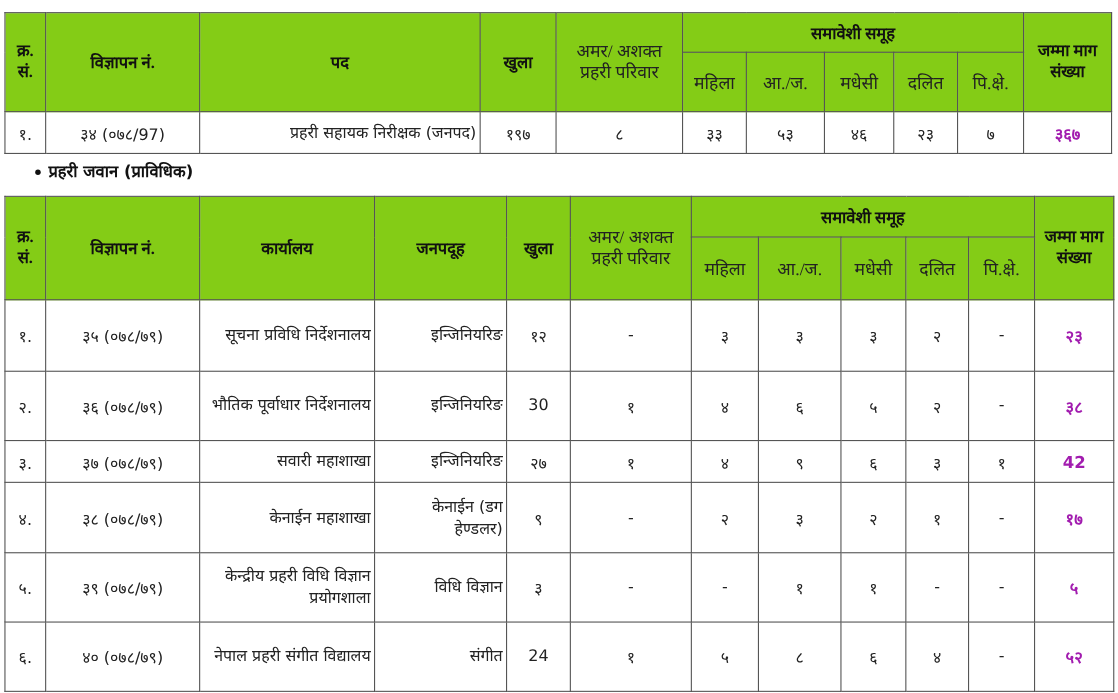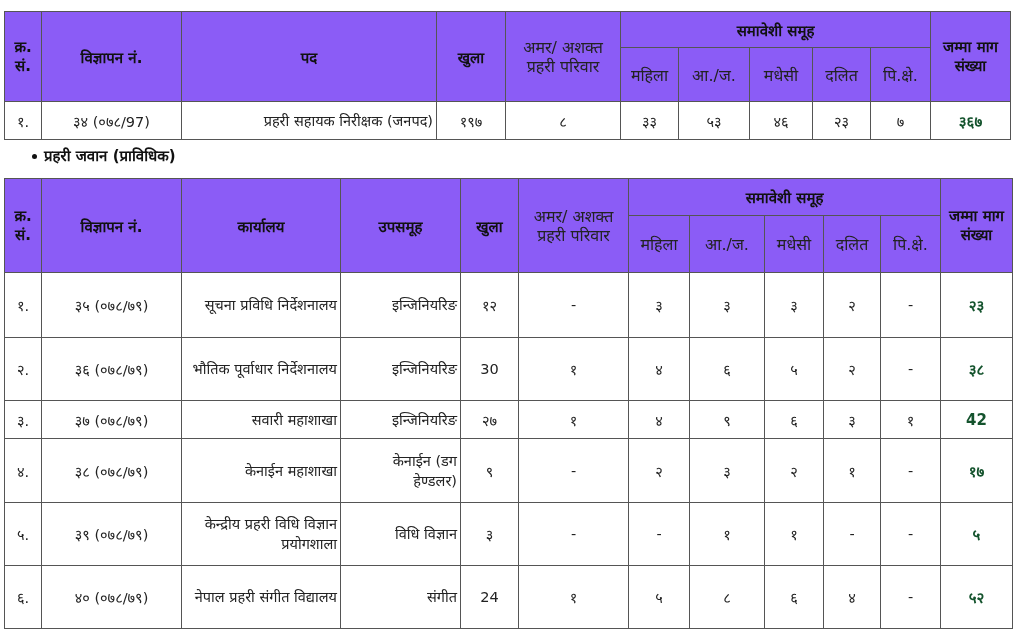--- a/index.html
+++ b/index.html
@@ -1,24 +1,24 @@
 <!DOCTYPE html>
 <html><head>
 <meta charset="utf-8">
 <style>
   html, body { margin:0; padding:0; background:#ffffff; }
   body { width:1016px; height:630px; position:relative; overflow:hidden;
          font-family:"DejaVu Sans", sans-serif; color:#111; }
   table { border-collapse:collapse; position:absolute; table-layout:fixed; }
   td, th { border:1px solid #555; text-align:center; vertical-align:middle; padding:0 3px; }
-  th { background:#8b5cf6; font-weight:normal; }
+  th { background:#84cc16; font-weight:normal;font-family:Liberation Serif, serif; }
   th.bold { font-weight:bold; font-size:15px; }
   th.norm { font-size:16px; color:#222; }
   td { font-size:14.5px; color:#222; }
-  td.total { font-weight:bold; font-size:15px; color:#14532d; }
+  td.total { font-weight:bold; font-size:15px; color:#a21caf; }
   td.left { text-align:right; padding-left:5px; line-height:20px; }
   .hl { line-height:19px; }
   #t1 { left:4px; top:11px; }
   #t2 { left:4px; top:178px; }
   .section-title { position:absolute; left:32px; top:145px; font-size:15px; font-weight:bold; color:#111; }
   .bullet { display:inline-block; width:5px; height:5px; border-radius:50%; background:#111; margin-right:7px; vertical-align:middle; }
 </style>
 </head>
 <body>
 
@@ -86,21 +86,21 @@
     <col style="width:59px">
       <col style="width:57px">
       <col style="width:60px">
       <col style="width:72px">
   </colgroup>
   <tbody>
       <tr style="height:37px">
     <th rowspan="2" class="bold hl">क्र. सं.</th>
     <th rowspan="2" class="bold">विज्ञापन नं.</th>
     <th rowspan="2" class="bold">कार्यालय</th>
-    <th rowspan="2" class="bold">उपसमूह</th>
+    <th rowspan="2" class="bold">जनपदूह</th>
     <th rowspan="2" class="bold">खुला</th>
     <th rowspan="2" class="norm hl">अमर/ अशक्त प्रहरी परिवार</th>
     <th colspan="5" class="bold">समावेशी समूह</th>
     <th rowspan="2" class="bold hl">जम्मा माग संख्या</th>
   </tr>
   <tr style="height:57px">
     <th class="norm">महिला</th>
     <th class="norm">आ./ज.</th>
     <th class="norm">मधेसी</th>
     <th class="norm">दलित</th>

